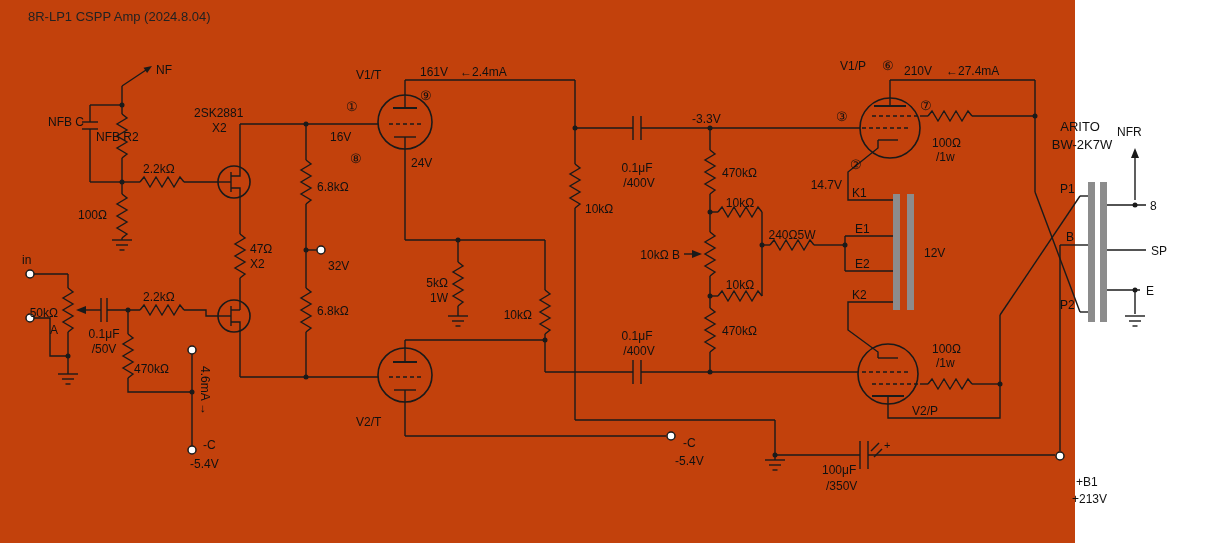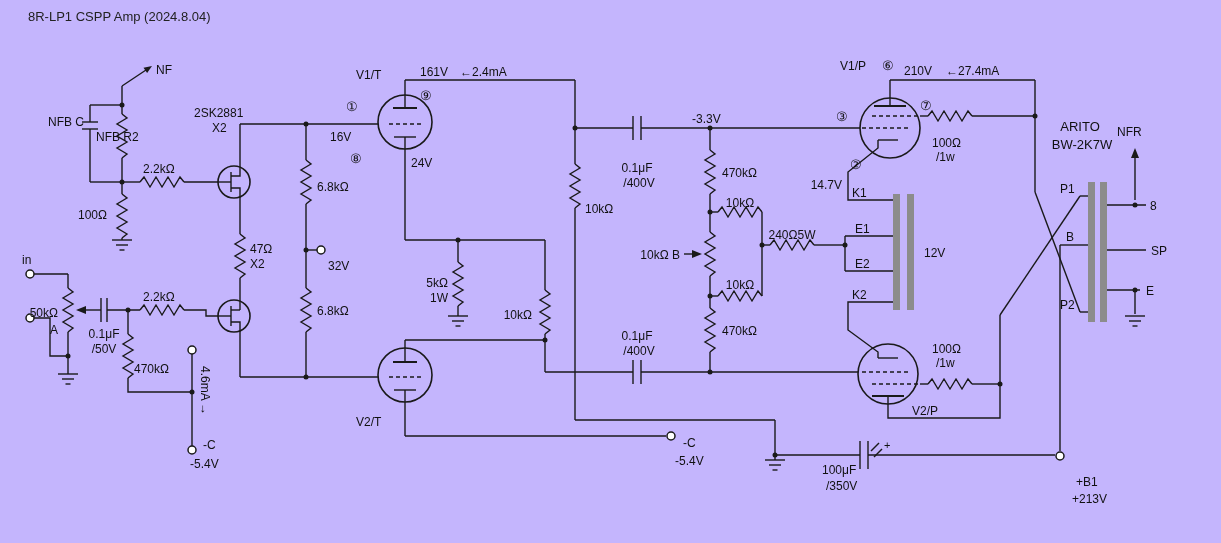--- a/index.html
+++ b/index.html
@@ -1,16 +1,16 @@
 <!DOCTYPE html>
 <html><head>
 <meta charset="utf-8">
 <style>
   html,body{margin:0;padding:0;background:#fff;}
-  .page{width:1221px;height:543px;background:#c4b5fd;position:relative;font-family:"Liberation Sans",sans-serif;}
+  .page{width:1075px;height:543px;background:#c2410c;position:relative;font-family:"Liberation Sans",sans-serif;}
   svg{display:block;}
   svg line, svg path, svg circle, svg rect, svg use{stroke:#1a1a1a;stroke-width:1.4;fill:none;}
   svg .envelope{stroke-width:1.6;}
   svg .plate{stroke-width:2;}
   svg .gd{stroke-dasharray:4 3;}
   svg .dot{fill:#1a1a1a;stroke:none;}
   svg .tri{fill:#1a1a1a;stroke:none;}
   svg .bar{fill:#8c8c8c;stroke:none;}
   svg .term{fill:#fff;stroke:#1a1a1a;stroke-width:1.5;}
   svg text{stroke:none;fill:#111;font-family:"Liberation Sans",sans-serif;font-size:12px;}

